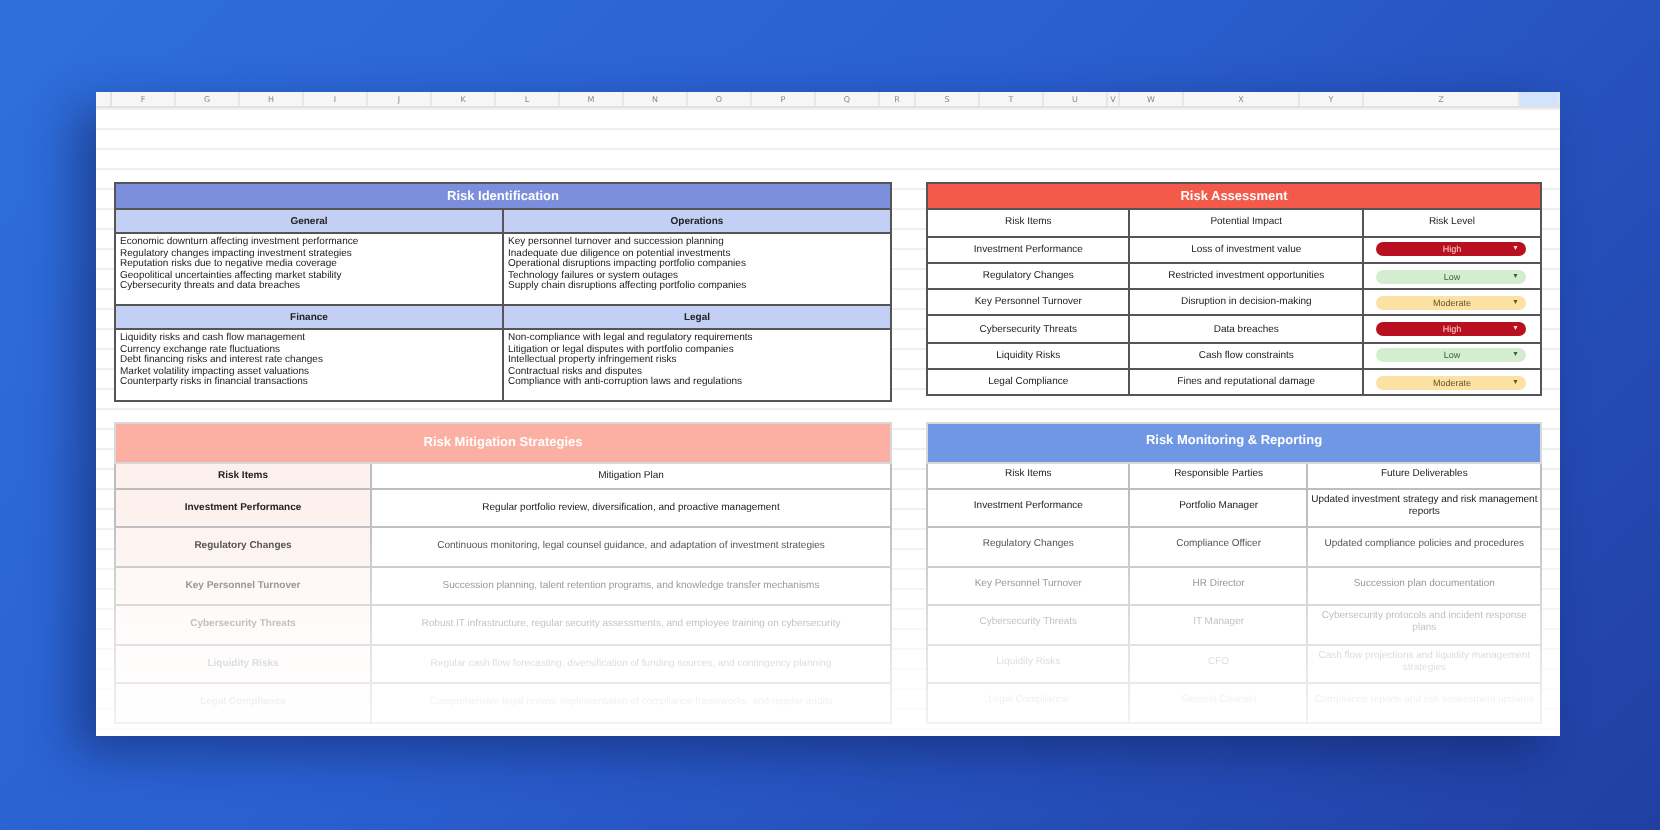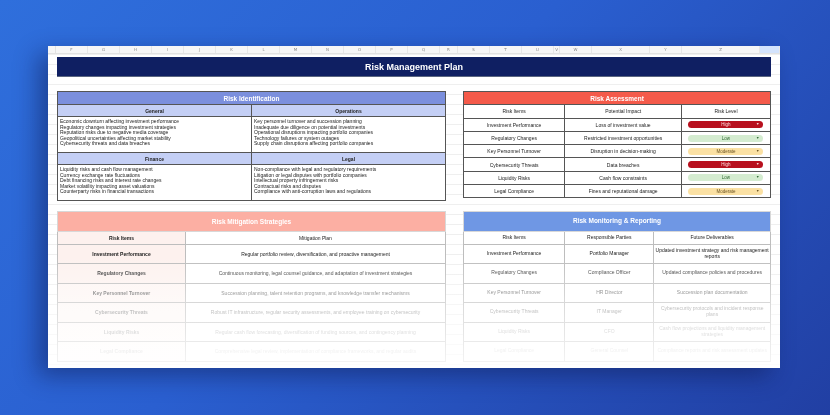--- a/index.html
+++ b/index.html
@@ -100,21 +100,20 @@
       <div class="col" style="width: 32px;">U</div>
       <div class="col" style="width: 6px;">V</div>
       <div class="col" style="width: 32px;">W</div>
       <div class="col" style="width: 58px;">X</div>
       <div class="col" style="width: 32px;">Y</div>
       <div class="col" style="width: 78px;">Z</div>
       <div class="col sel" style="flex: 1 1 0%;"></div>
     </div>
   <div class="gridlines"></div>
 
-  <div class="title-bar">Risk Management Plan</div>
 
   <table id="ri">
     <tbody>
         <tr>
           <td colspan="2" class="sec-head">Risk Identification</td>
         </tr>
     <tr>
       <td class="sub" style="width:50%">General</td>
       <td class="sub">Operations</td>
     </tr>

